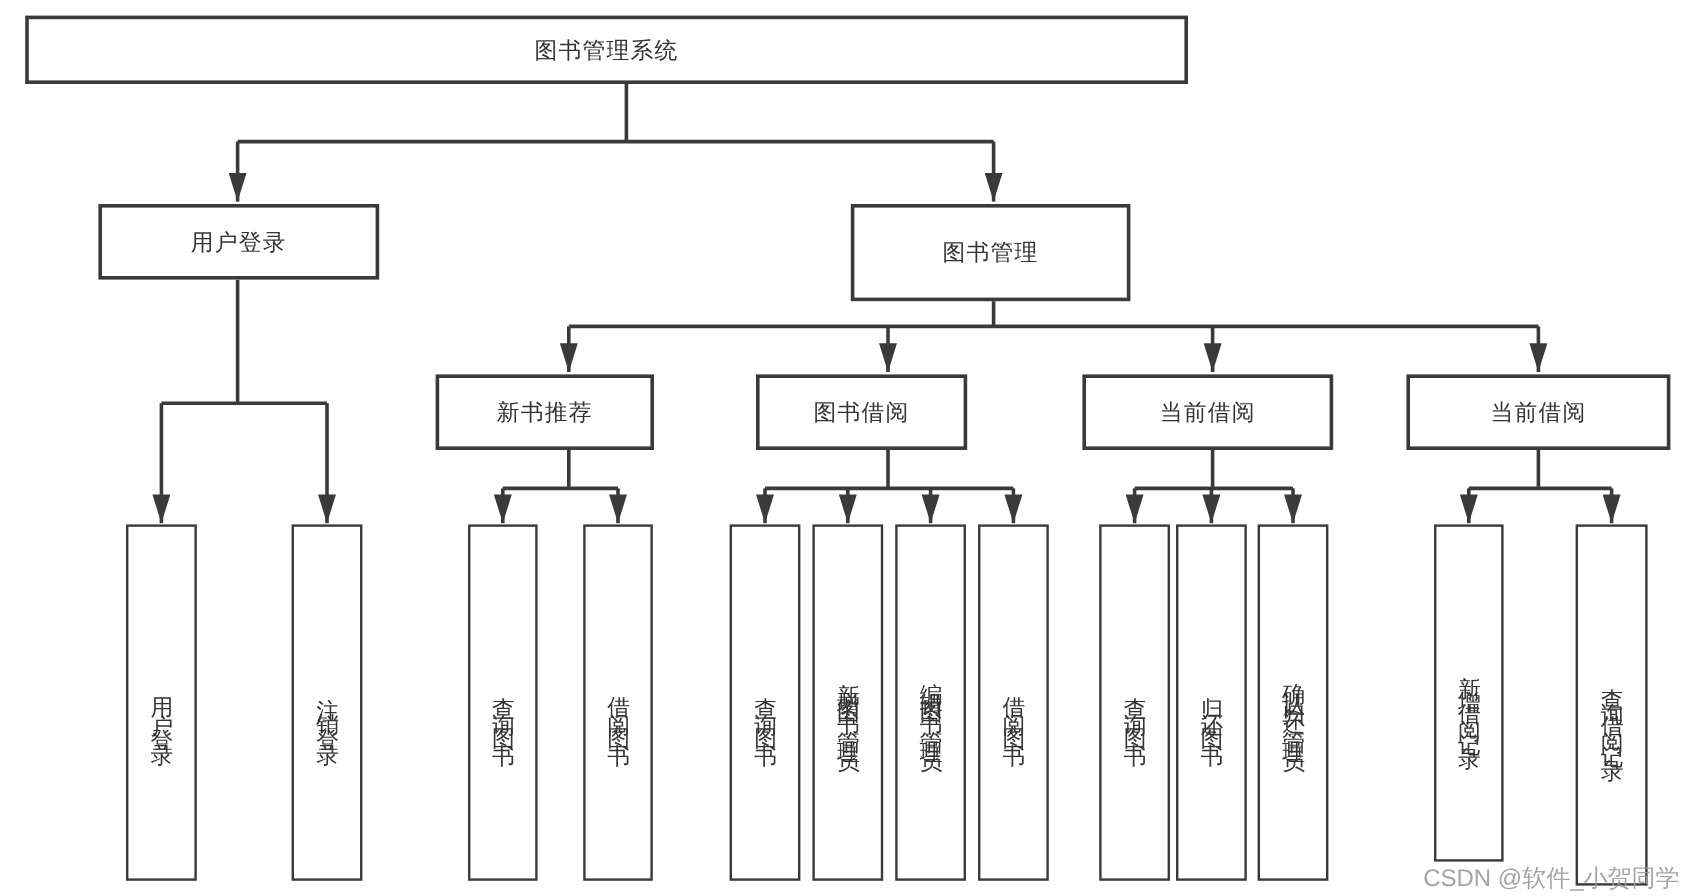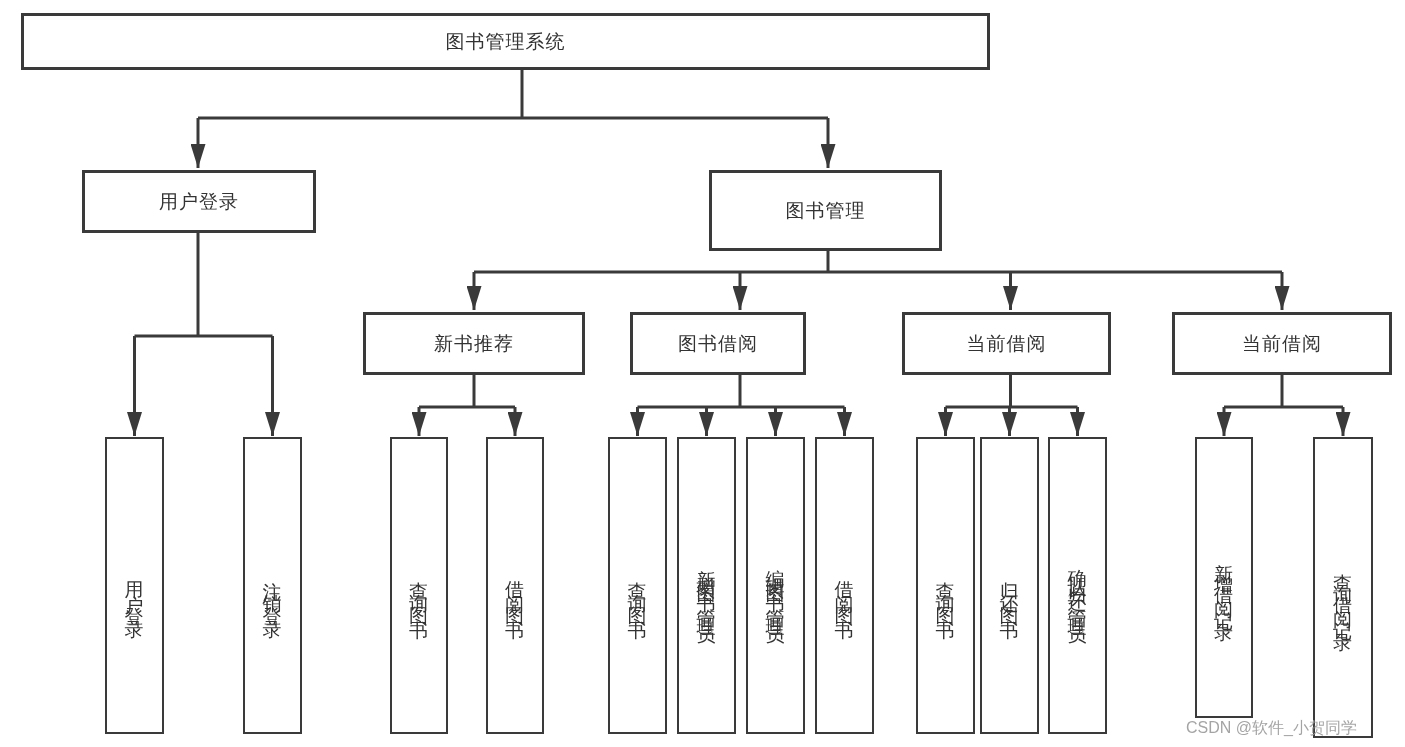--- a/index.html
+++ b/index.html
@@ -54,21 +54,21 @@
     line-height: 1;
     white-space: nowrap;
   }
   .ls4 .vtext { letter-spacing: 13px; margin-bottom: -13px; }
   .ls6 .vtext { letter-spacing: 12px; margin-bottom: -12px; }
   .ls9 .vtext { letter-spacing: 8px;  margin-bottom: -8px; }
   .watermark {
     position: absolute;
     left: 1186px;
     top: 718px;
-    font-size: 16px;
+    font-size: 20px;
     color: var(--watermark, #9b9b9b);
     white-space: nowrap;
     z-index: 10;
     opacity: 0.9;
   }
 </style>
 </head>
 <body>
 
 <div class="canvas">
@@ -125,21 +125,21 @@
     <span>图书管理系统</span>
   </div>
 
   <div class="node hbox" style="left:82px; top:170px; width:234px; height:63px;">
     <span>用户登录</span>
   </div>
   <div class="node hbox" style="left:709px; top:170px; width:233px; height:81px;">
     <span>图书管理</span>
   </div>
 
-  <div class="node hbox" style="left:363px; top:312px; width:222px; height:63px;">
+  <div class="node hbox" style="left:363px; top:312px; width:182px; height:63px;">
     <span>新书推荐</span>
   </div>
   <div class="node hbox" style="left:630px; top:312px; width:176px; height:63px;">
     <span>图书借阅</span>
   </div>
   <div class="node hbox" style="left:902px; top:312px; width:209px; height:63px;">
     <span>当前借阅</span>
   </div>
   <div class="node hbox" style="left:1172px; top:312px; width:220px; height:63px;">
     <span>当前借阅</span>

